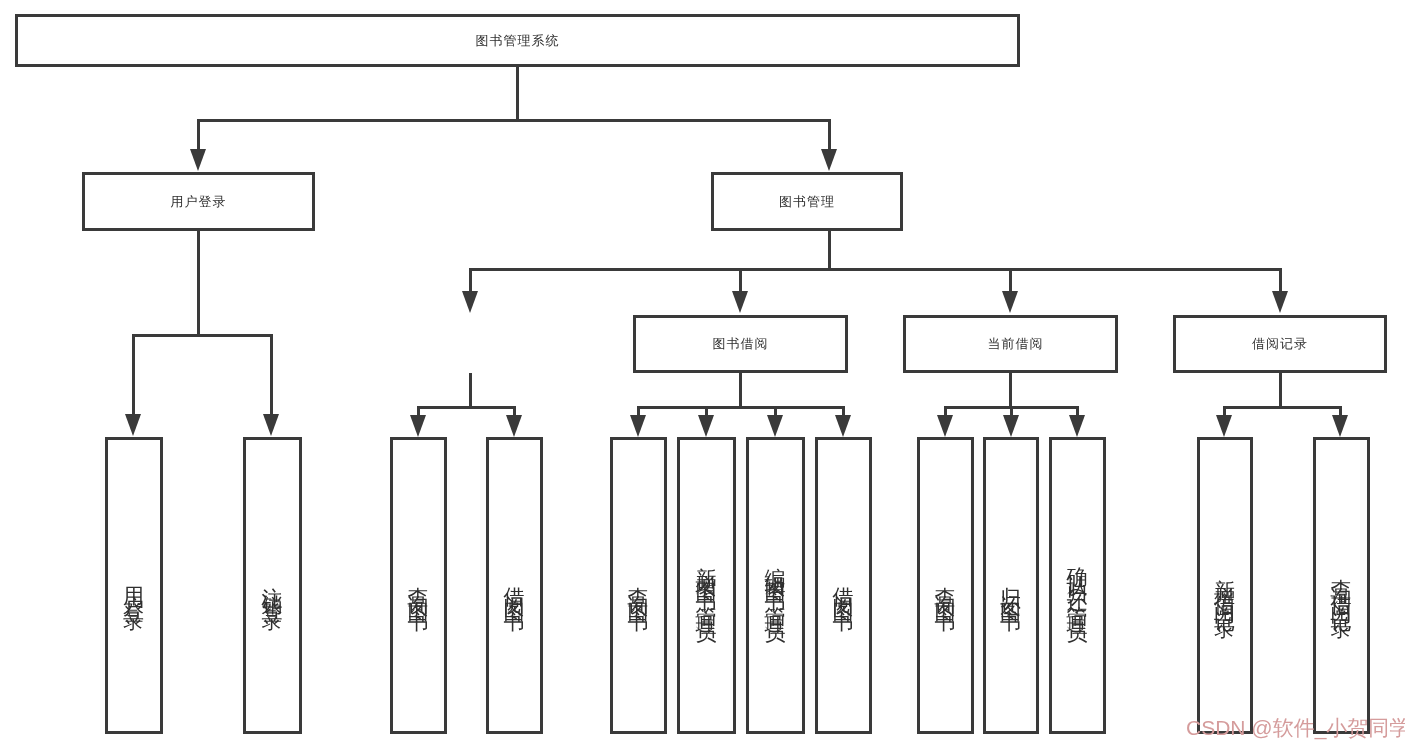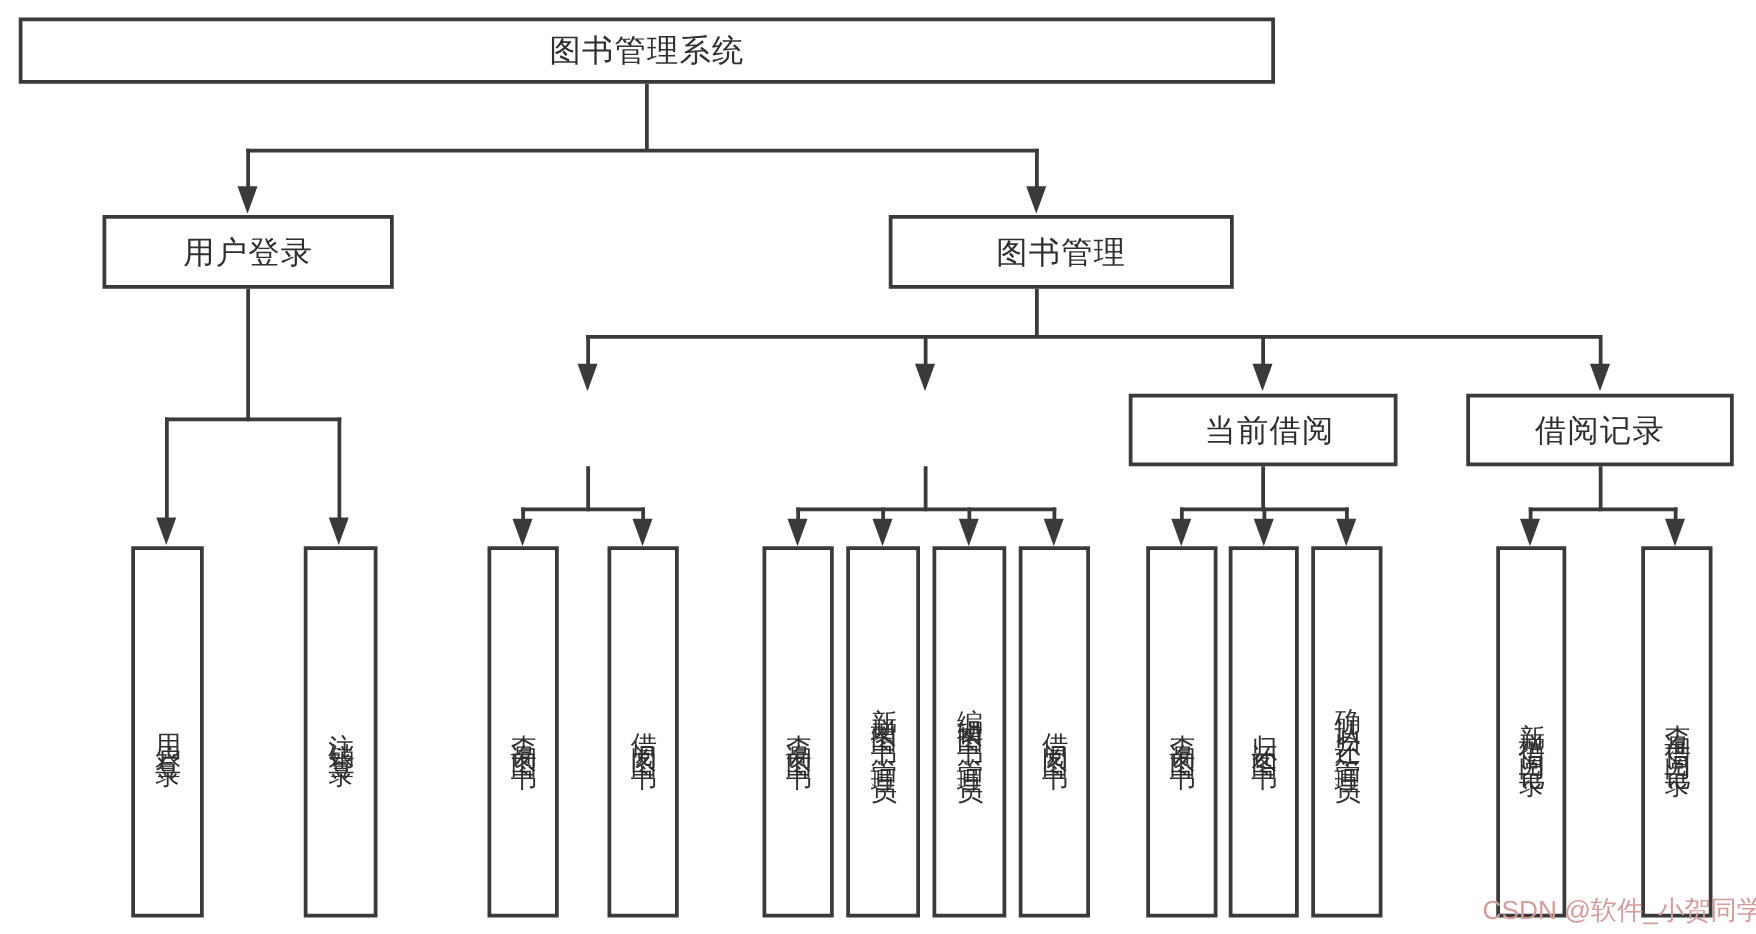--- a/index.html
+++ b/index.html
@@ -9,21 +9,21 @@
   
   .node{
     position:absolute;
     box-sizing:border-box;
     border:3px solid #3a3a3a;
     background:#ffffff;
     display:flex;
     align-items:center;
     justify-content:center;
     color:#2f2f2f;
-    font-size:25px;
+    font-size:13px;
     letter-spacing:1px;
   }
   .leaf{
     position:absolute;
     box-sizing:border-box;
     border:3px solid #3a3a3a;
     background:#ffffff;
     display:flex;
     align-items:center;
     justify-content:center;
@@ -73,21 +73,21 @@
   <div class="v" style="left:516px;top:67px;height:54px;"></div>
   <div class="h" style="left:197px;top:119px;width:634px;"></div>
   <div class="v" style="left:197px;top:119px;height:32px;"></div>
   <div class="arrow" style="left:190px;top:149px;"></div>
   <div class="v" style="left:828px;top:119px;height:32px;"></div>
   <div class="arrow" style="left:821px;top:149px;"></div>
 
   <div class="node" style="left:82px;top:172px;width:233px;height:59px;">
     <span>用户登录</span>
   </div>
-  <div class="node" style="left:711px;top:172px;width:276px;height:59px;">
+  <div class="node" style="left:711px;top:172px;width:192px;height:59px;">
     <span>图书管理</span>
   </div>
 
   <div class="v" style="left:197px;top:231px;height:106px;"></div>
   <div class="h" style="left:132px;top:334px;width:141px;"></div>
   <div class="v" style="left:132px;top:334px;height:81px;"></div>
   <div class="arrow" style="left:125px;top:414px;"></div>
   <div class="v" style="left:270px;top:334px;height:81px;"></div>
   <div class="arrow" style="left:263px;top:414px;"></div>
 
@@ -102,20 +102,23 @@
   <div class="h" style="left:469px;top:268px;width:812px;"></div>
   <div class="v" style="left:469px;top:268px;height:25px;"></div>
   <div class="arrow" style="left:462px;top:291px;"></div>
   <div class="v" style="left:739px;top:268px;height:25px;"></div>
   <div class="arrow" style="left:732px;top:291px;"></div>
   <div class="v" style="left:1009px;top:268px;height:25px;"></div>
   <div class="arrow" style="left:1002px;top:291px;"></div>
   <div class="v" style="left:1279px;top:268px;height:25px;"></div>
   <div class="arrow" style="left:1272px;top:291px;"></div>
 
+  <div class="node" style="left:633px;top:315px;width:215px;height:58px;">
+    <span>图书借阅</span>
+  </div>
   <div class="node" style="left:903px;top:315px;width:215px;height:58px;padding-left:10px;">
     <span>当前借阅</span>
   </div>
   <div class="node" style="left:1173px;top:315px;width:214px;height:58px;">
     <span>借阅记录</span>
   </div>
 
   <div class="v" style="left:469px;top:373px;height:36px;"></div>
   <div class="h" style="left:417px;top:406px;width:99px;"></div>
   <div class="v" style="left:417px;top:406px;height:12px;"></div>

